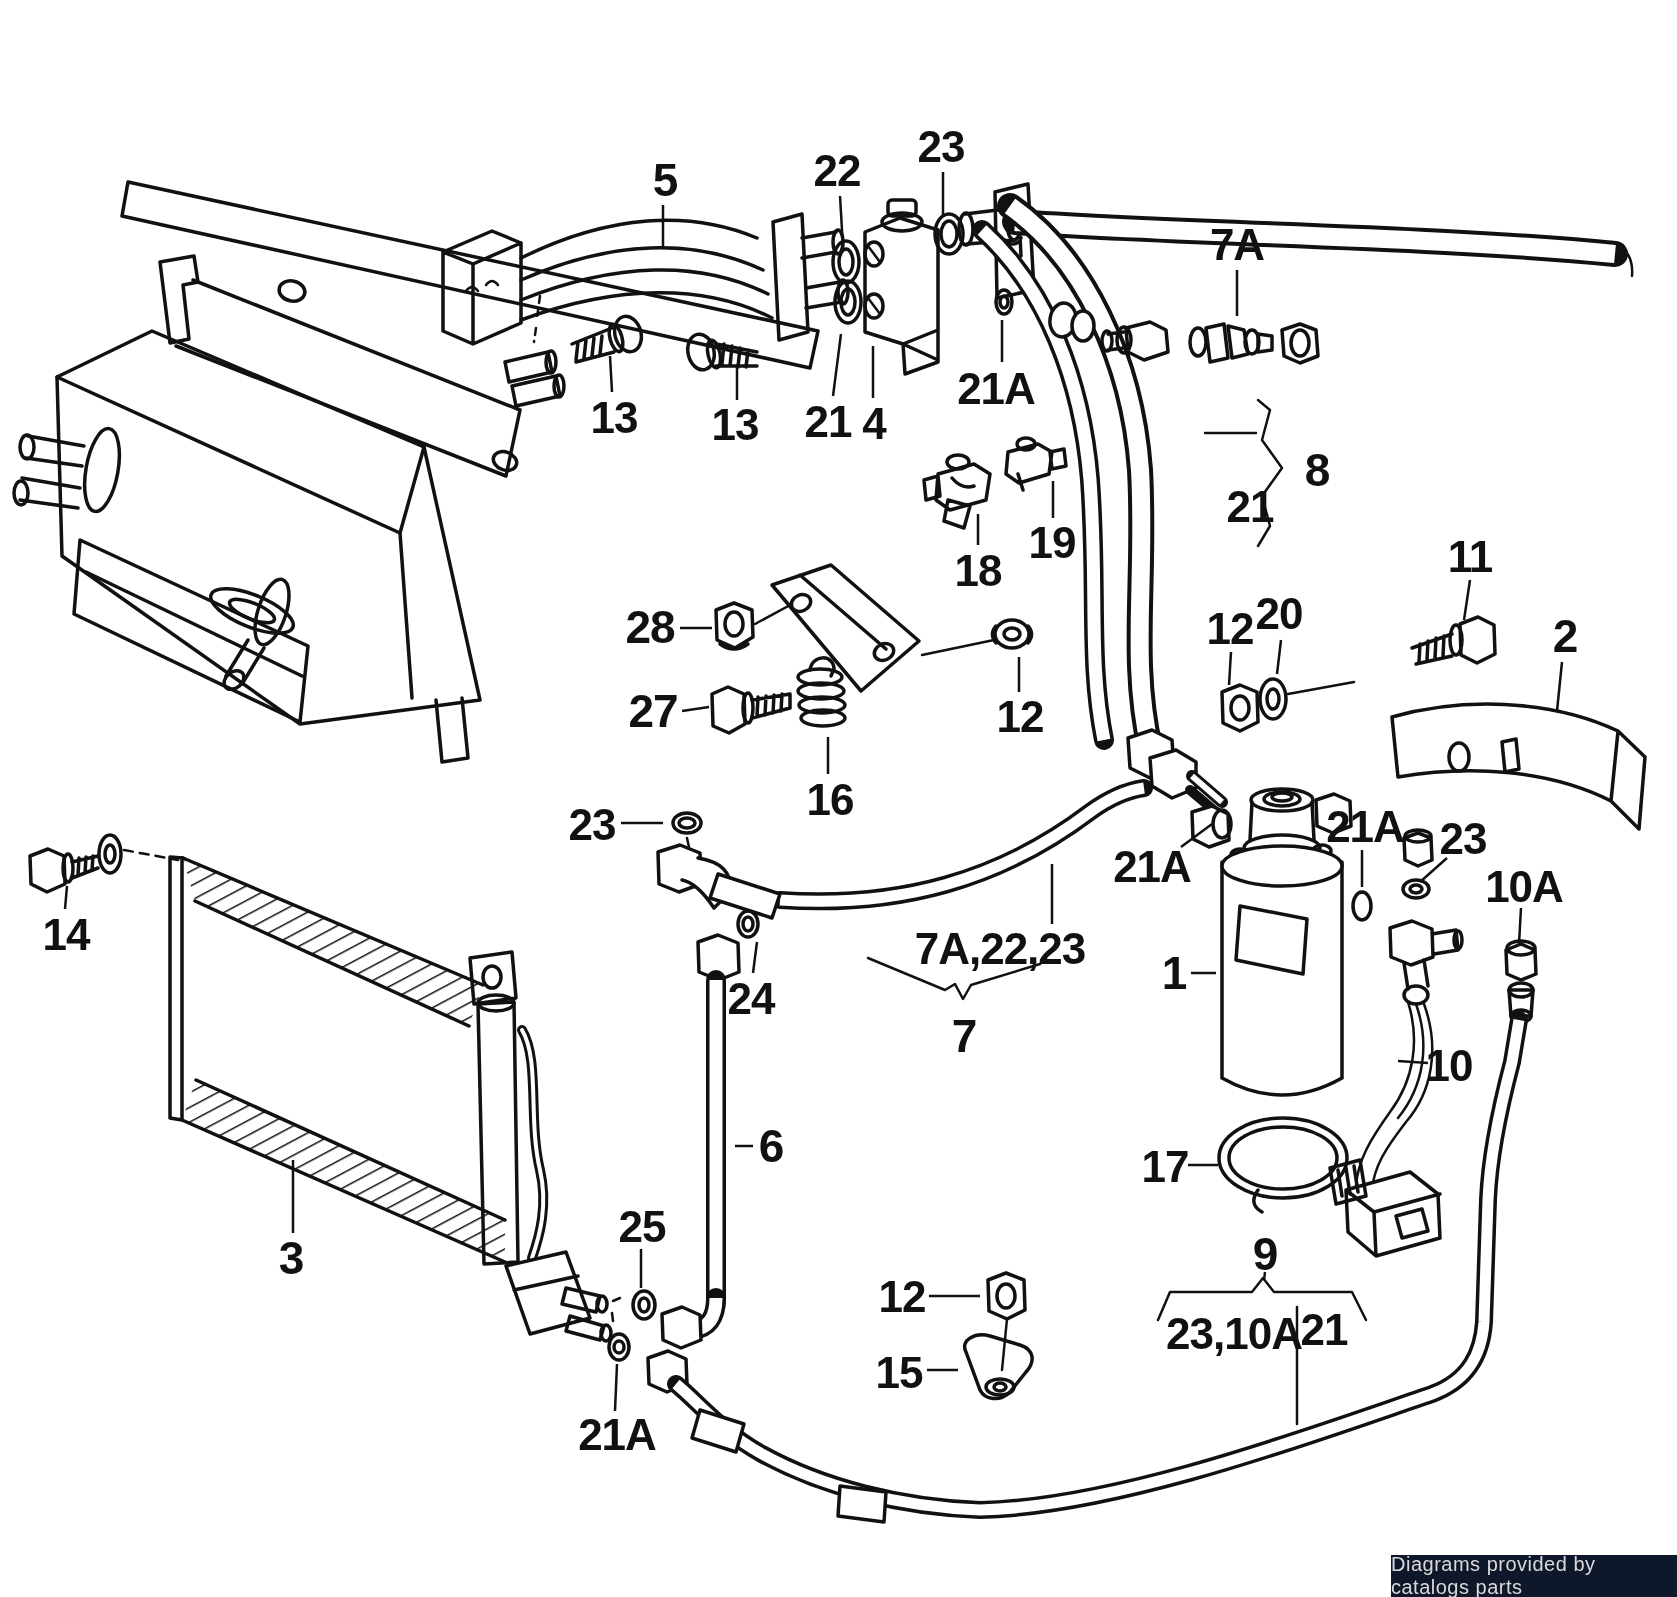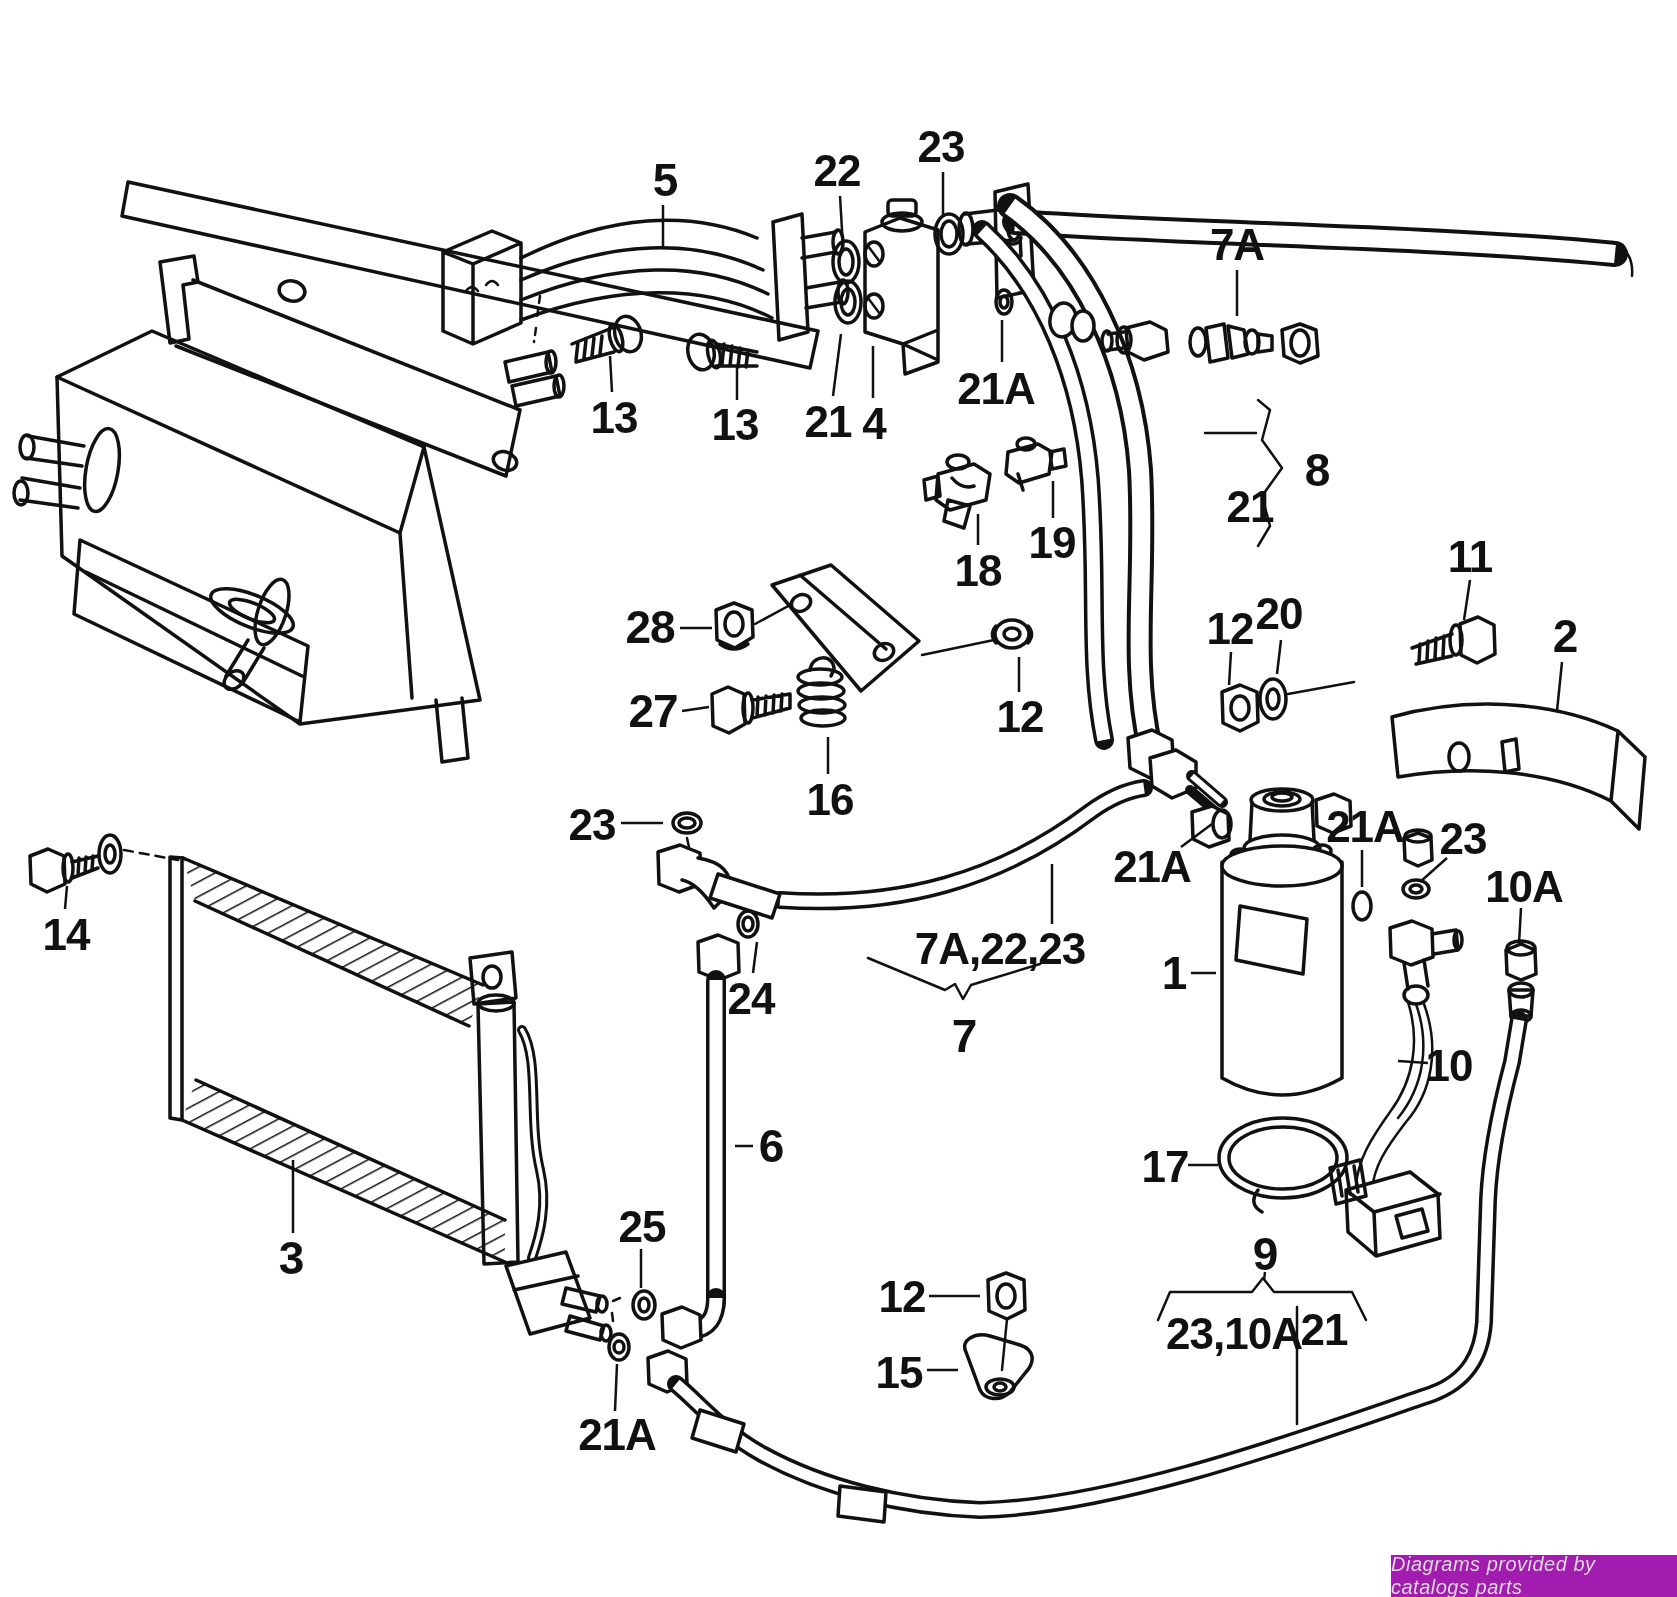--- a/index.html
+++ b/index.html
@@ -350,16 +350,16 @@
         <text x="642" y="1226" text-anchor="middle" dominant-baseline="central" font-size="44" class="part-label">25</text>
         <text x="1265" y="1254" text-anchor="middle" dominant-baseline="central" font-size="46" class="part-label">9</text>
         <text x="1234" y="1333" text-anchor="middle" dominant-baseline="central" font-size="44" class="part-label">23,10A</text>
         <text x="1324" y="1329" text-anchor="middle" dominant-baseline="central" font-size="44" class="part-label">21</text>
         <text x="902" y="1296" text-anchor="middle" dominant-baseline="central" font-size="44" class="part-label">12</text>
         <text x="899" y="1372" text-anchor="middle" dominant-baseline="central" font-size="44" class="part-label">15</text>
         <text x="617" y="1434" text-anchor="middle" dominant-baseline="central" font-size="44" class="part-label">21A</text>
       </g>
 </svg>
 
-<div id="footer-bar" style="left: 1391px; top: 1555px; width: 286px; height: 42px; background: #a21caf; color: rgb(217, 217, 217); font-style: italic;">
+<div id="footer-bar" style="left: 1391px; top: 1555px; width: 286px; height: 42px; background: #0f172a; color: rgb(217, 217, 217);">
   <span>Diagrams provided by catalogs parts</span>
 </div>
 </div>
 
 </body></html>

